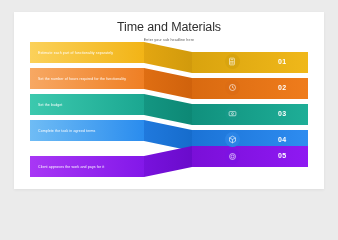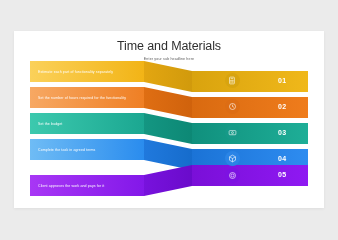--- a/index.html
+++ b/index.html
@@ -5,21 +5,21 @@
   * { box-sizing: border-box; margin: 0; padding: 0; }
   html, body {
     width: 338px; height: 225px;
     overflow: hidden;
     font-family: "Liberation Sans", sans-serif;
   }
   body { background: #ebebeb; position: relative; }
 
   .slide-card {
     position: absolute;
-    left: 14px; top: 31px;
+    left: 14px; top: 12px;
     width: 310px; height: 177px;
     background: #ffffff;
     box-shadow: 0 1px 3px rgba(0,0,0,0.06);
   }
 
   .header { position: absolute; left: 0; top: 8px; width: 100%; text-align: center; }
   .slide-title {
     font-size: 12.5px;
     font-weight: 400;
     color: #2f2f2f;

